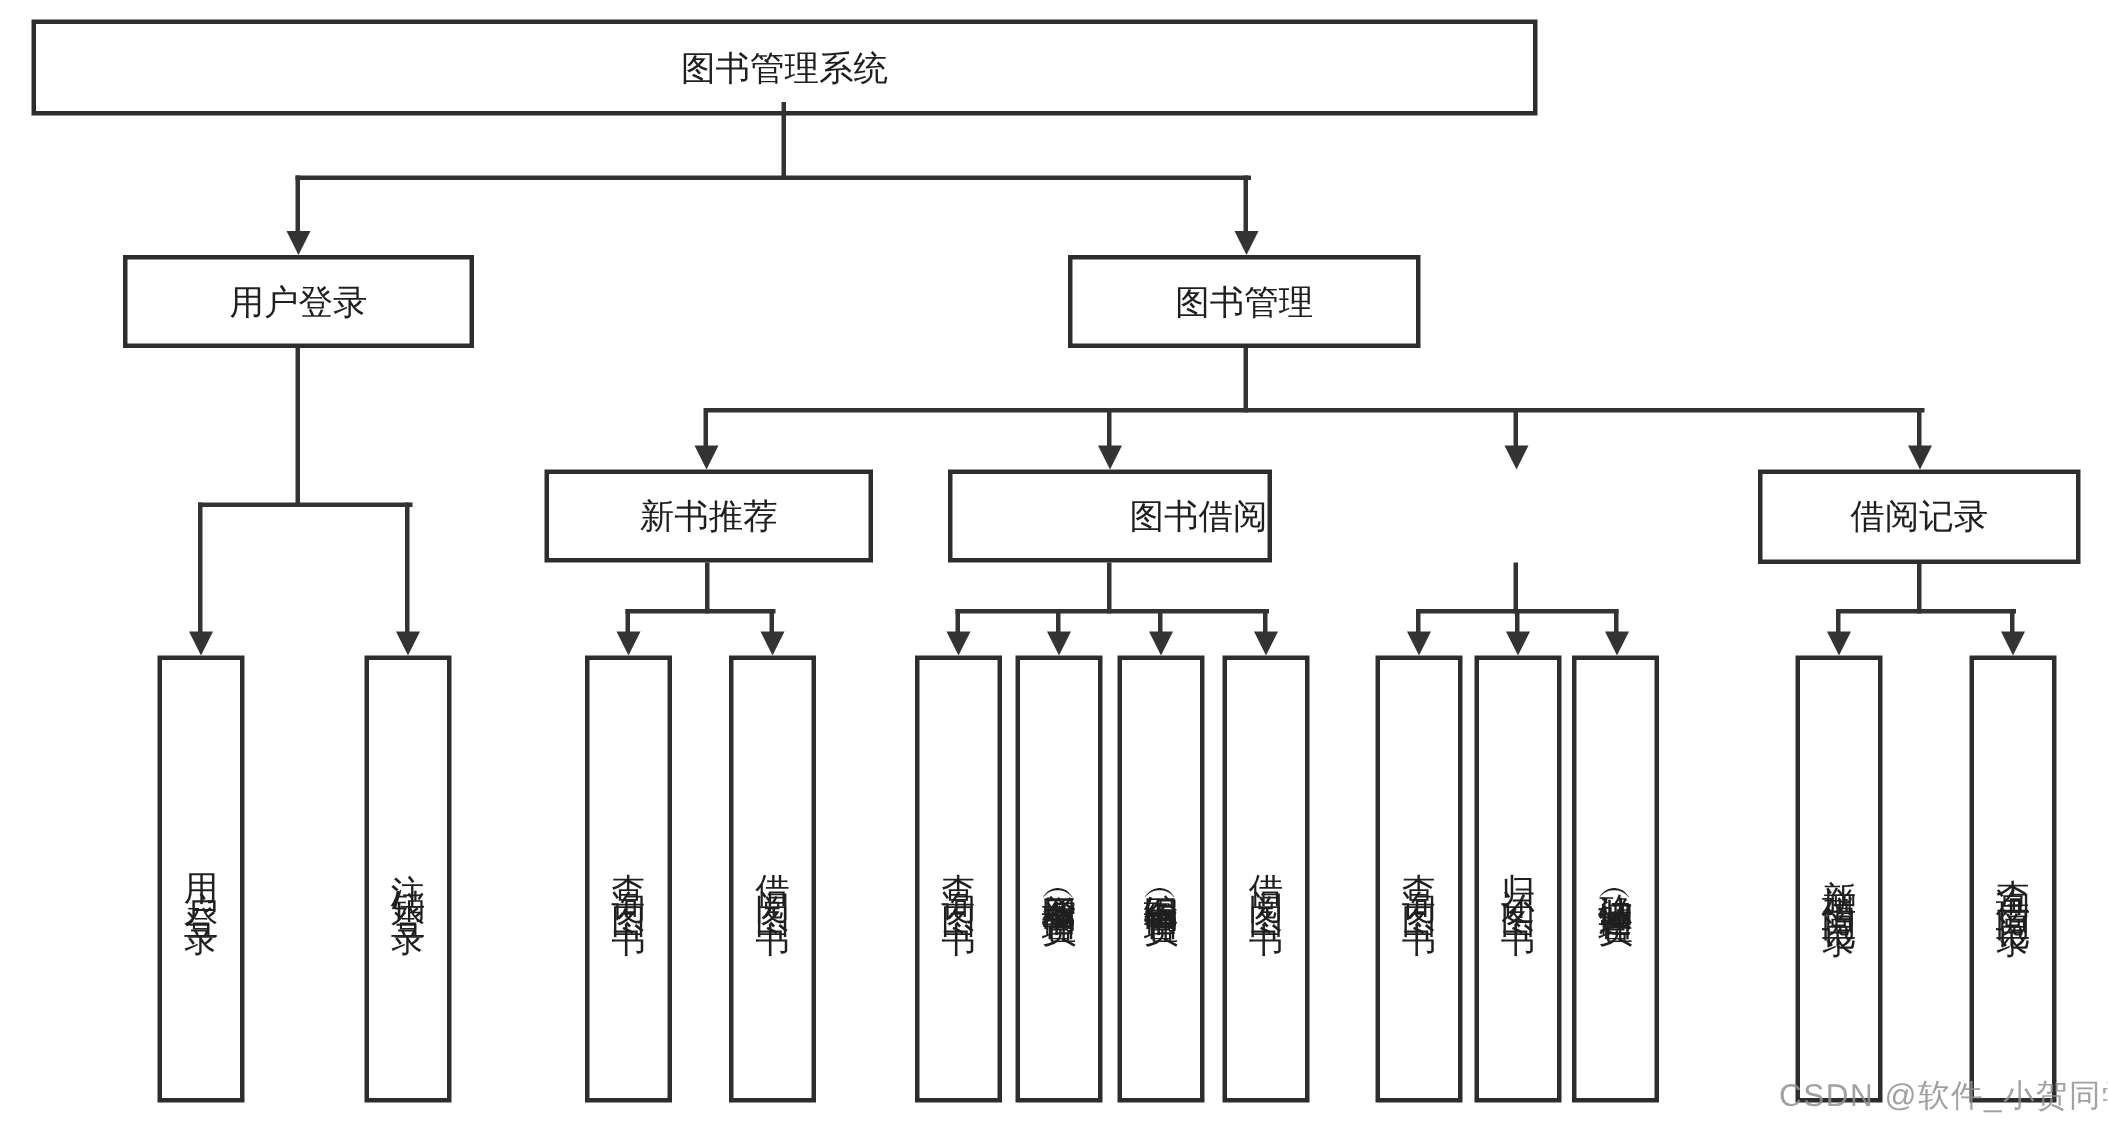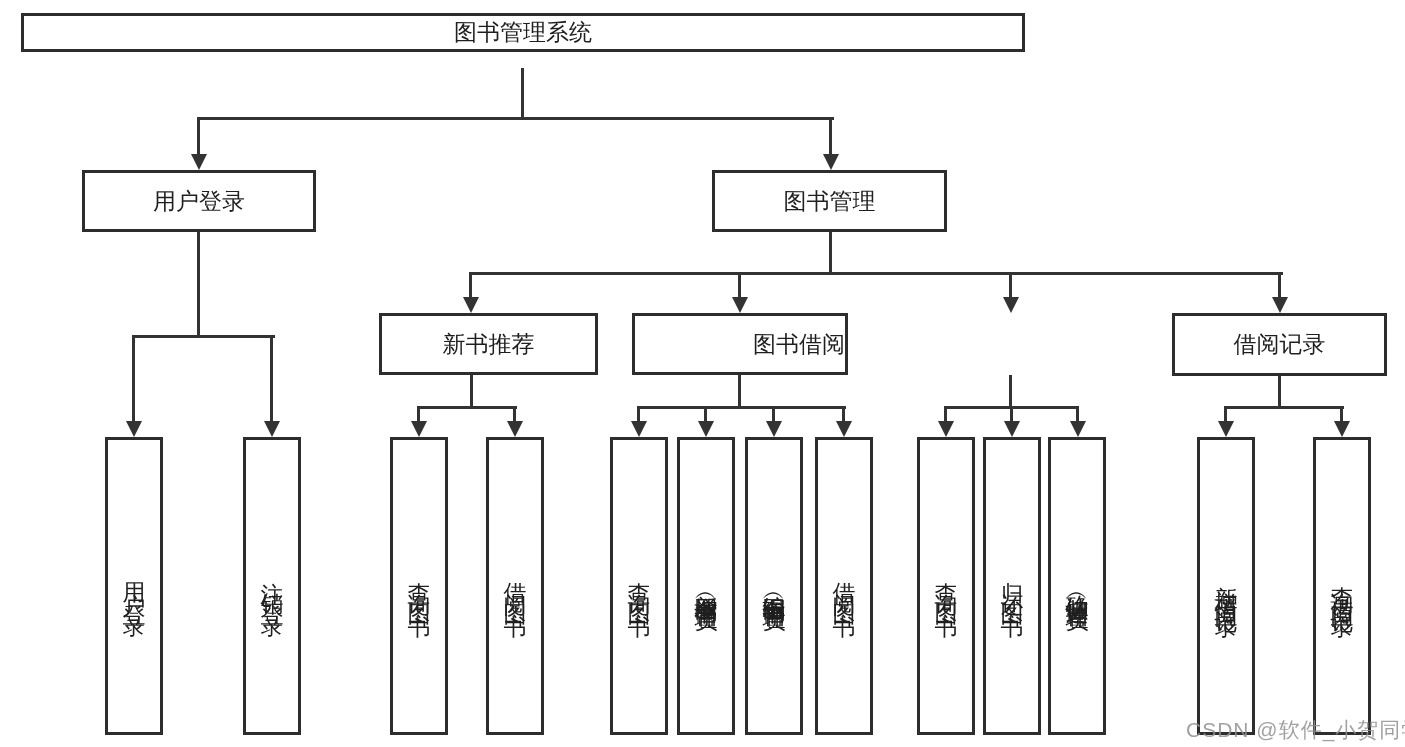--- a/index.html
+++ b/index.html
@@ -30,33 +30,33 @@
   .watermark{
     position:absolute;left:1186px;top:716px;font-size:21px;
     color:rgba(145,145,145,0.85);letter-spacing:1px;white-space:nowrap;
   }
 </style>
 </head>
 <body>
 
 <div id="stage">
 
-  <div class="box" style="left:21px;top:13px;width:1004px;height:39px;">
+  <div class="box" style="left:21px;top:13px;width:1004px;height:64px;">
     <span>图书管理系统</span>
   </div>
 
   <div class="box" style="left:82px;top:170px;width:234px;height:62px;">
     <span>用户登录</span>
   </div>
 
   <div class="box" style="left:712px;top:170px;width:235px;height:62px;">
     <span>图书管理</span>
   </div>
 
-  <div class="box" style="left:363px;top:313px;width:219px;height:62px;margin-left:16px;">
+  <div class="box" style="left:363px;top:313px;width:219px;height:62px;">
     <span>新书推荐</span>
   </div>
 
   <div class="box" style="left:632px;top:313px;width:216px;height:62px;justify-content:flex-end;">
     <span>图书借阅</span>
   </div>
 
 
   <div class="box" style="left:1172px;top:313px;width:215px;height:63px;">
     <span>借阅记录</span>

